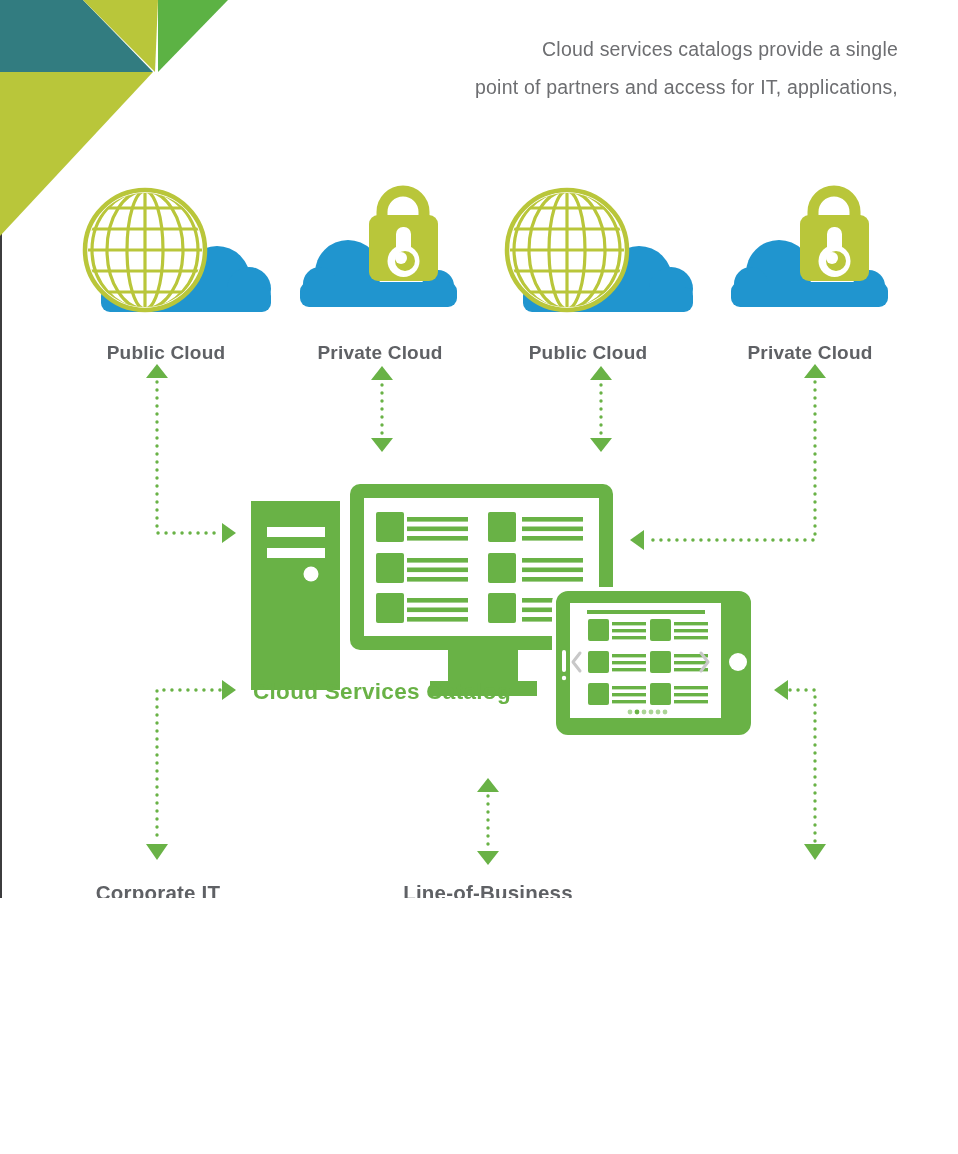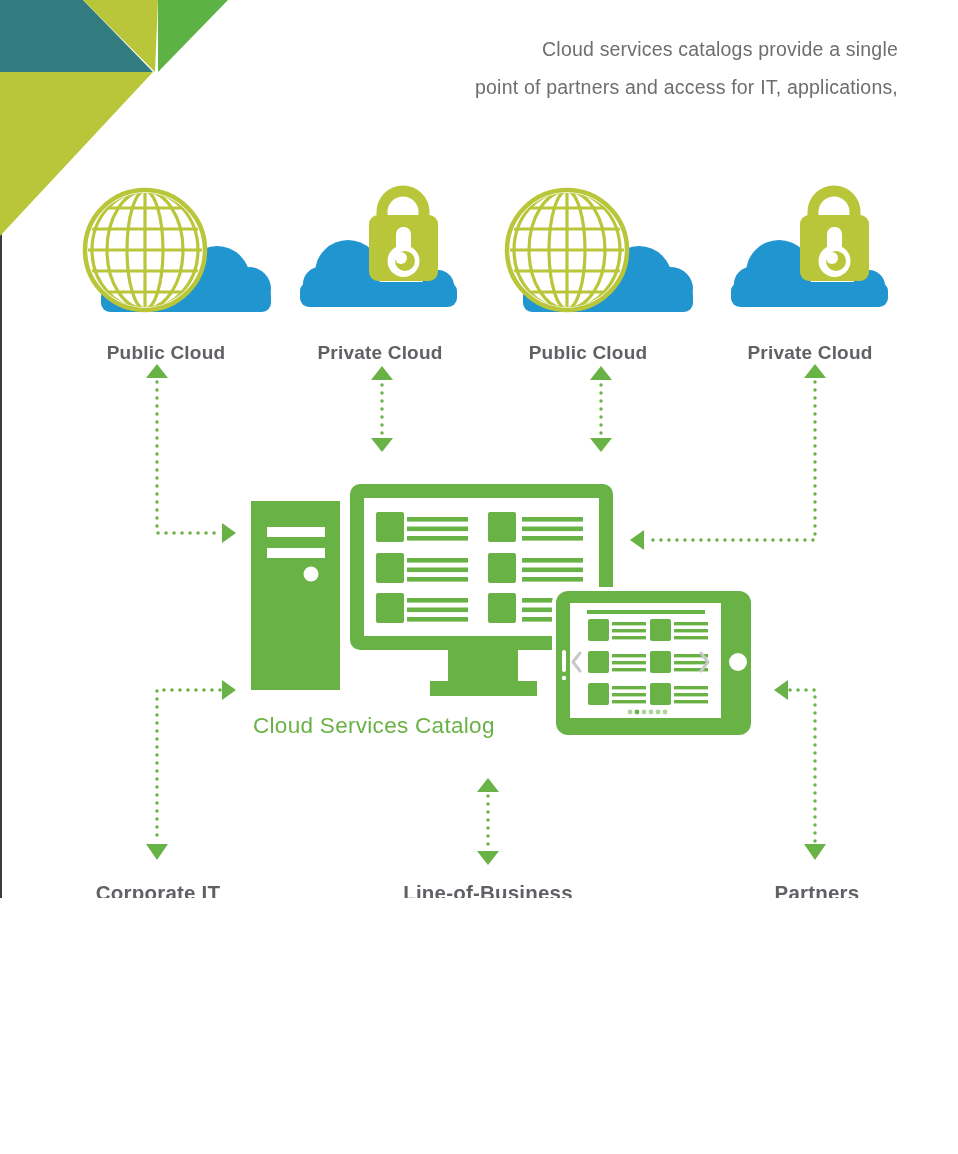--- a/index.html
+++ b/index.html
@@ -4,21 +4,21 @@
 <style>
   html,body{margin:0;padding:0;background:#fff;}
   .page{position:relative;width:958px;height:898px;background:#fff;overflow:hidden;
         font-family:"Liberation Sans",sans-serif;}
   .left-edge{position:absolute;left:0;top:0;width:2px;height:1154px;background:#3c3c3e;}
   .abs{position:absolute;}
   .intro{position:absolute;top:30px;right:60px;width:640px;text-align:right;
          font-size:19.5px;line-height:38px;color:#6d6e71;letter-spacing:.2px;}
   .cloud-label{position:absolute;top:307px;width:220px;text-align:center;
                font-weight:700;font-size:19px;color:#5f6165;letter-spacing:.2px;margin-top:35px;}
-  .catalog-label{position:absolute;left:253px;top:713px;font-weight:400;font-size:22.5px;
+  .catalog-label{position:absolute;left:253px;top:679px;font-weight:700;font-size:22.5px;
                  color:var(--green);letter-spacing:.3px;white-space:nowrap;}
   .consumer-label{position:absolute;top:881px;width:260px;text-align:center;
                   font-weight:700;font-size:20.5px;color:#5f6165;letter-spacing:.2px;}
   
   .dotline{stroke:var(--green);stroke-width:3.4;stroke-dasharray:0.1 7.9;stroke-linecap:round;fill:none;}
   .ah{fill:var(--green);}
   .f-green{fill:var(--green);}  .f-lime{fill:var(--lime);}  .f-blue{fill:var(--blue);}
   .f-teal{fill:var(--teal);}    .f-mid{fill:var(--mid_green);} .f-white{fill:#fff;}
   .globe-line{stroke:var(--lime);stroke-width:3.2;fill:none;}
   .globe-rim{fill:#fff;stroke:var(--lime);stroke-width:4.5;}
@@ -292,21 +292,20 @@
         <circle cx="418" cy="237" r="2.4" fill="var(--dot_light)"></circle>
         <circle cx="425" cy="237" r="2.4" fill="var(--dot_light)"></circle>
       </g>
     </g>
   </svg>
 
   <div class="catalog-label">Cloud Services Catalog</div>
 
   <div class="consumer-label" style="left:28px">Corporate IT</div>
   <div class="consumer-label" style="left:358px">Line-of-Business</div>
-  <div class="consumer-label" style="left:687px">Partners</div>
 
   <svg class="abs" style="left:0;top:880px" width="958" height="274" viewBox="0 0 958 274">
     <defs>
       <pattern id="winL" patternUnits="userSpaceOnUse" x="443.5" y="108" width="9.5" height="12">
         <rect x="0" y="0" width="6.5" height="7" fill="#fff"></rect>
       </pattern>
       <pattern id="winR" patternUnits="userSpaceOnUse" x="492" y="90" width="10" height="12.5">
         <rect x="0" y="0" width="7.5" height="7" fill="#fff"></rect>
       </pattern>
     </defs>

